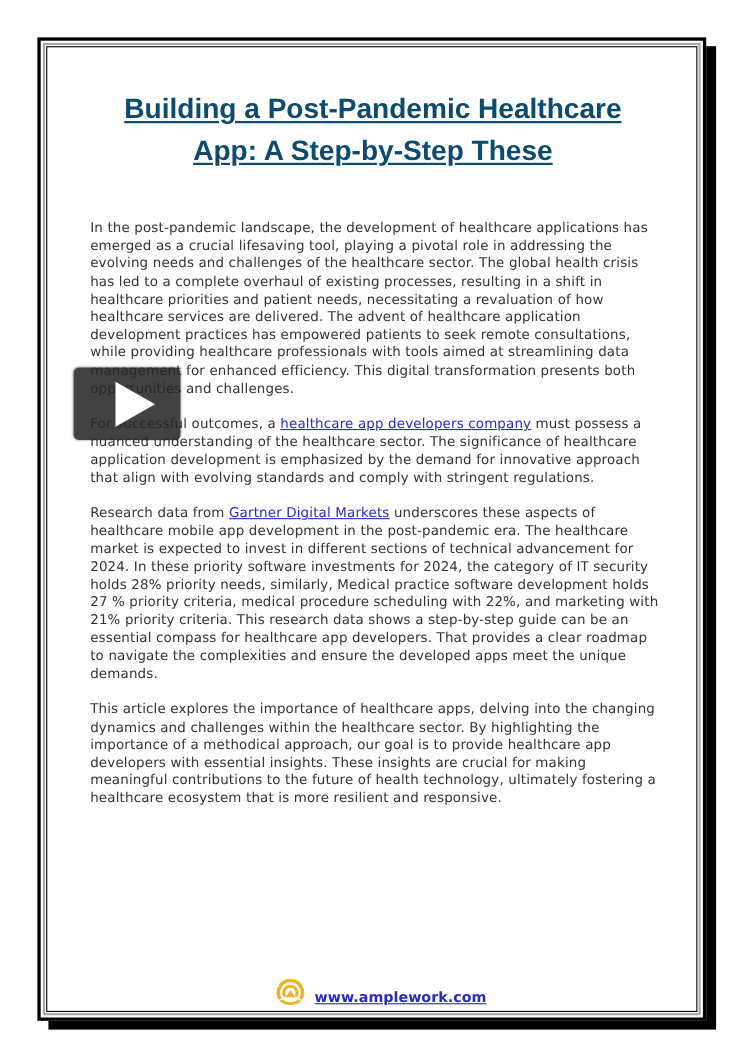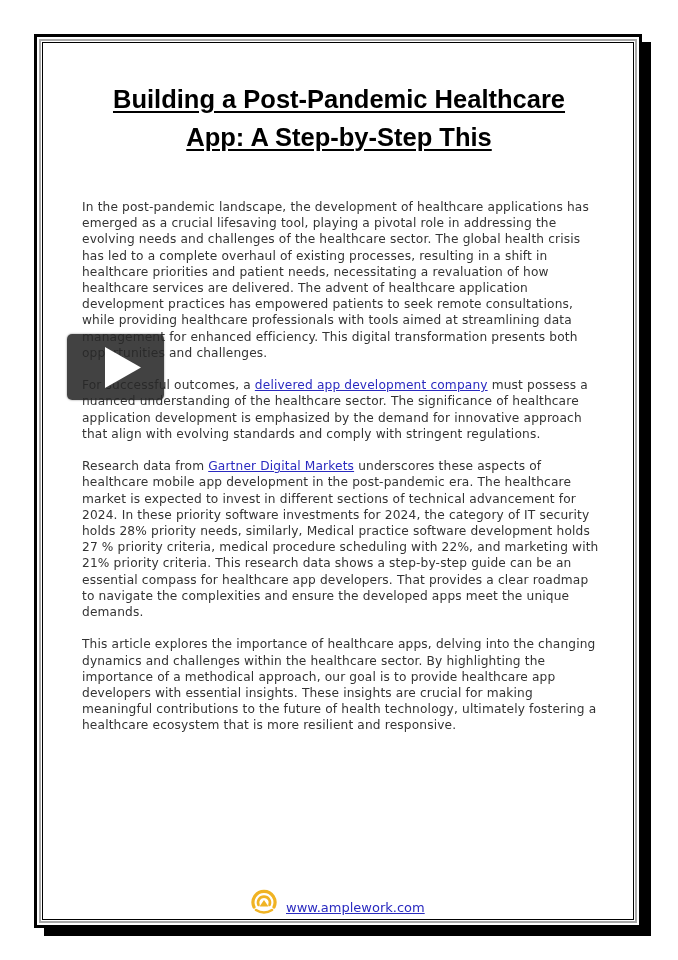--- a/index.html
+++ b/index.html
@@ -56,21 +56,21 @@
     .title {
       position: absolute;
       left: 40px;
       top: 80px;
       width: 598px;
       text-align: center;
       font-family: "Liberation Sans", sans-serif;
       font-weight: bold;
       font-size: 25.5px;
       line-height: 38px;
-      color: #000000;
+      color: #0c4a6e;
       text-decoration: underline;
       text-decoration-thickness: 2px;
       text-underline-offset: 3px;
       margin: 0;
     }
     .body-text {
       position: absolute;
       left: 82px;
       top: 199px;
       width: 520px;
@@ -116,40 +116,41 @@
       height: 28px;
       margin-right: 8px;
     }
     .footer-link {
       font-family: "DejaVu Sans", sans-serif;
       font-size: 13px;
       color: #2a2ac0;
       text-decoration: underline;
       position: relative;
       top: 6px;
+      font-weight: bold;
     }
   </style>
 </head>
 <body>
 
 <div class="page-shadow"></div>
 
 <div class="page-frame">
   <div class="page-frame-inner-light"></div>
   <div class="page-frame-inner-dark"></div>
 </div>
 
 <h1 class="title">
   <span>Building a Post-Pandemic Healthcare</span><br>
-  <span>App: A Step-by-Step This</span>
+  <span>App: A Step-by-Step These</span>
 </h1>
 
 <div class="body-text">
   <p>In the post-pandemic landscape, the development of healthcare applications has emerged as a crucial lifesaving tool, playing a pivotal role in addressing the evolving needs and challenges of the healthcare sector. The global health crisis has led to a complete overhaul of existing processes, resulting in a shift in healthcare priorities and patient needs, necessitating a revaluation of how healthcare services are delivered. The advent of healthcare application development practices has empowered patients to seek remote consultations, while providing healthcare professionals with tools aimed at streamlining data management for enhanced efficiency. This digital transformation presents both opportunities and challenges.</p>
-  <p><span>For successful outcomes, a </span><a>delivered app development company</a><span> must possess a nuanced understanding of the healthcare sector. The significance of healthcare application development is emphasized by the demand for innovative approach that align with evolving standards and comply with stringent regulations.</span></p>
+  <p><span>For successful outcomes, a </span><a>healthcare app developers company</a><span> must possess a nuanced understanding of the healthcare sector. The significance of healthcare application development is emphasized by the demand for innovative approach that align with evolving standards and comply with stringent regulations.</span></p>
   <p><span>Research data from </span><a>Gartner Digital Markets</a><span> underscores these aspects of healthcare mobile app development in the post-pandemic era. The healthcare market is expected to invest in different sections of technical advancement for 2024.  In these priority software investments for 2024, the category of IT security holds 28% priority needs, similarly, Medical practice software development holds 27 % priority criteria, medical procedure scheduling with 22%, and marketing with 21% priority criteria. This research data shows a step-by-step guide can be an essential compass for healthcare app developers. That provides a clear roadmap to navigate the complexities and ensure the developed apps meet the unique demands.</span></p>
   <p>This article explores the importance of healthcare apps, delving into the changing dynamics and challenges within the healthcare sector. By highlighting the importance of a methodical approach, our goal is to provide healthcare app developers with essential insights. These insights are crucial for making meaningful contributions to the future of health technology, ultimately fostering a healthcare ecosystem that is more resilient and responsive.</p>
 </div>
 
 <div class="play-button">
   <svg width="97" height="66" viewBox="0 0 97 66">
     <polygon points="38,13 38,54 74,33.5" fill="#ffffff"></polygon>
   </svg>
 </div>
 

